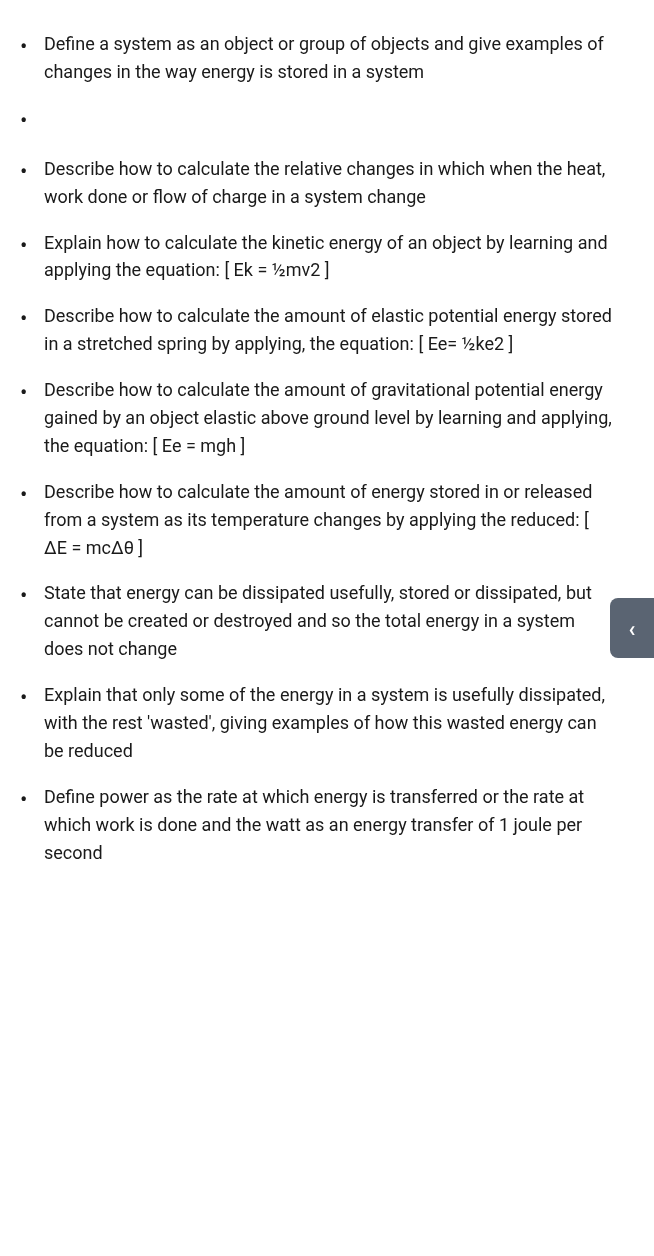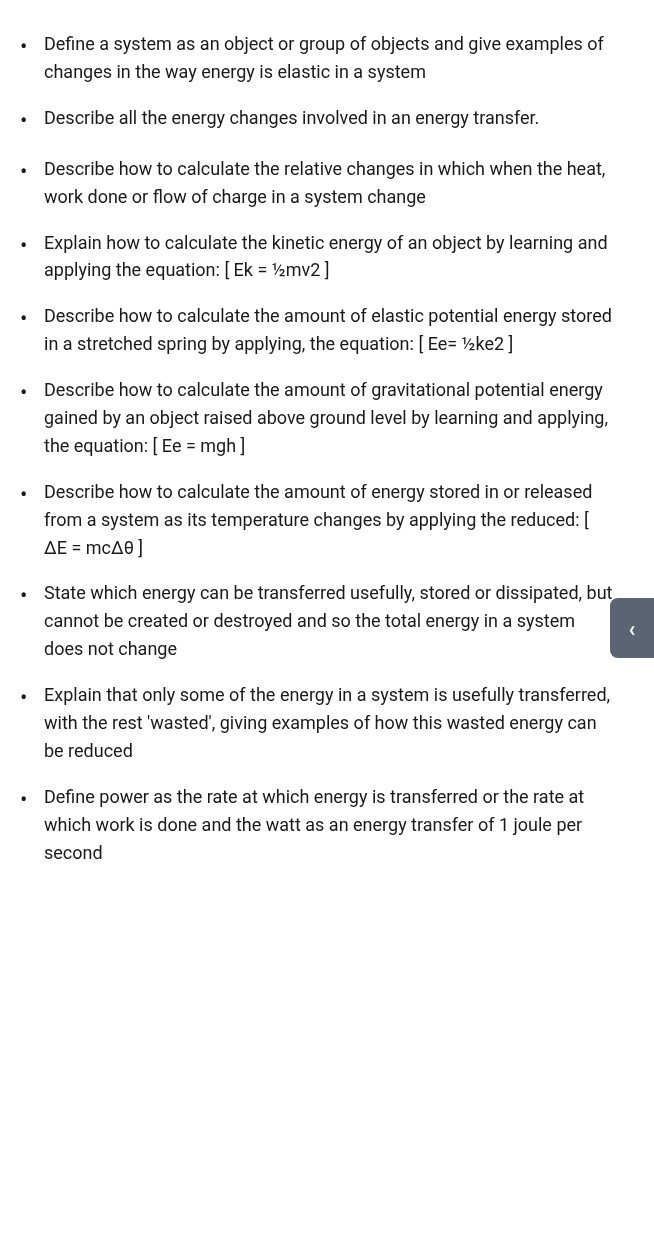--- a/index.html
+++ b/index.html
@@ -70,53 +70,52 @@
       cursor: pointer;
     }
   </style>
 </head>
 <body>
 
 <div class="content-wrapper">
   <ul id="bullet-list">
   <li>
         <span class="bullet">•</span>
-        <span class="item-text">Define a system as an object or group of objects and give examples of changes in the way energy is elastic in a system</span>
+        <span class="item-text">Define a system as an object or group of objects and give examples of changes in the way energy is stored in a system</span>
       </li>
       <li>
         <span class="bullet">•</span>
-        <span class="item-text">Describe all the energy changes involved in an energy transfer.</span>
       </li>
       <li>
         <span class="bullet">•</span>
         <span class="item-text">Describe how to calculate the relative changes in which when the heat, work done or flow of charge in a system change</span>
       </li>
       <li>
         <span class="bullet">•</span>
         <span class="item-text">Explain how to calculate the kinetic energy of an object by learning and applying the equation: [ Ek = ½mv2 ]</span>
       </li>
       <li>
         <span class="bullet">•</span>
         <span class="item-text">Describe how to calculate the amount of elastic potential energy stored in a stretched spring by applying, the equation: [ Ee= ½ke2 ]</span>
       </li>
       <li>
         <span class="bullet">•</span>
-        <span class="item-text">Describe how to calculate the amount of gravitational potential energy gained by an object raised above ground level by learning and applying, the equation: [ Ee = mgh ]</span>
+        <span class="item-text">Describe how to calculate the amount of gravitational potential energy gained by an object elastic above ground level by learning and applying, the equation: [ Ee = mgh ]</span>
       </li>
       <li>
         <span class="bullet">•</span>
         <span class="item-text">Describe how to calculate the amount of energy stored in or released from a system as its temperature changes by applying the reduced: [ ΔE = mcΔθ ]</span>
       </li>
       <li>
         <span class="bullet">•</span>
-        <span class="item-text">State which energy can be transferred usefully, stored or dissipated, but cannot be created or destroyed and so the total energy in a system does not change</span>
+        <span class="item-text">State that energy can be dissipated usefully, stored or dissipated, but cannot be created or destroyed and so the total energy in a system does not change</span>
       </li>
       <li>
         <span class="bullet">•</span>
-        <span class="item-text">Explain that only some of the energy in a system is usefully transferred, with the rest 'wasted', giving examples of how this wasted energy can be reduced</span>
+        <span class="item-text">Explain that only some of the energy in a system is usefully dissipated, with the rest 'wasted', giving examples of how this wasted energy can be reduced</span>
       </li>
       <li>
         <span class="bullet">•</span>
         <span class="item-text">Define power as the rate at which energy is transferred or the rate at which work is done and the watt as an energy transfer of 1 joule per second</span>
       </li>
     </ul>
 </div>
 
 <div class="scroll-indicator">
   <span>‹</span>

